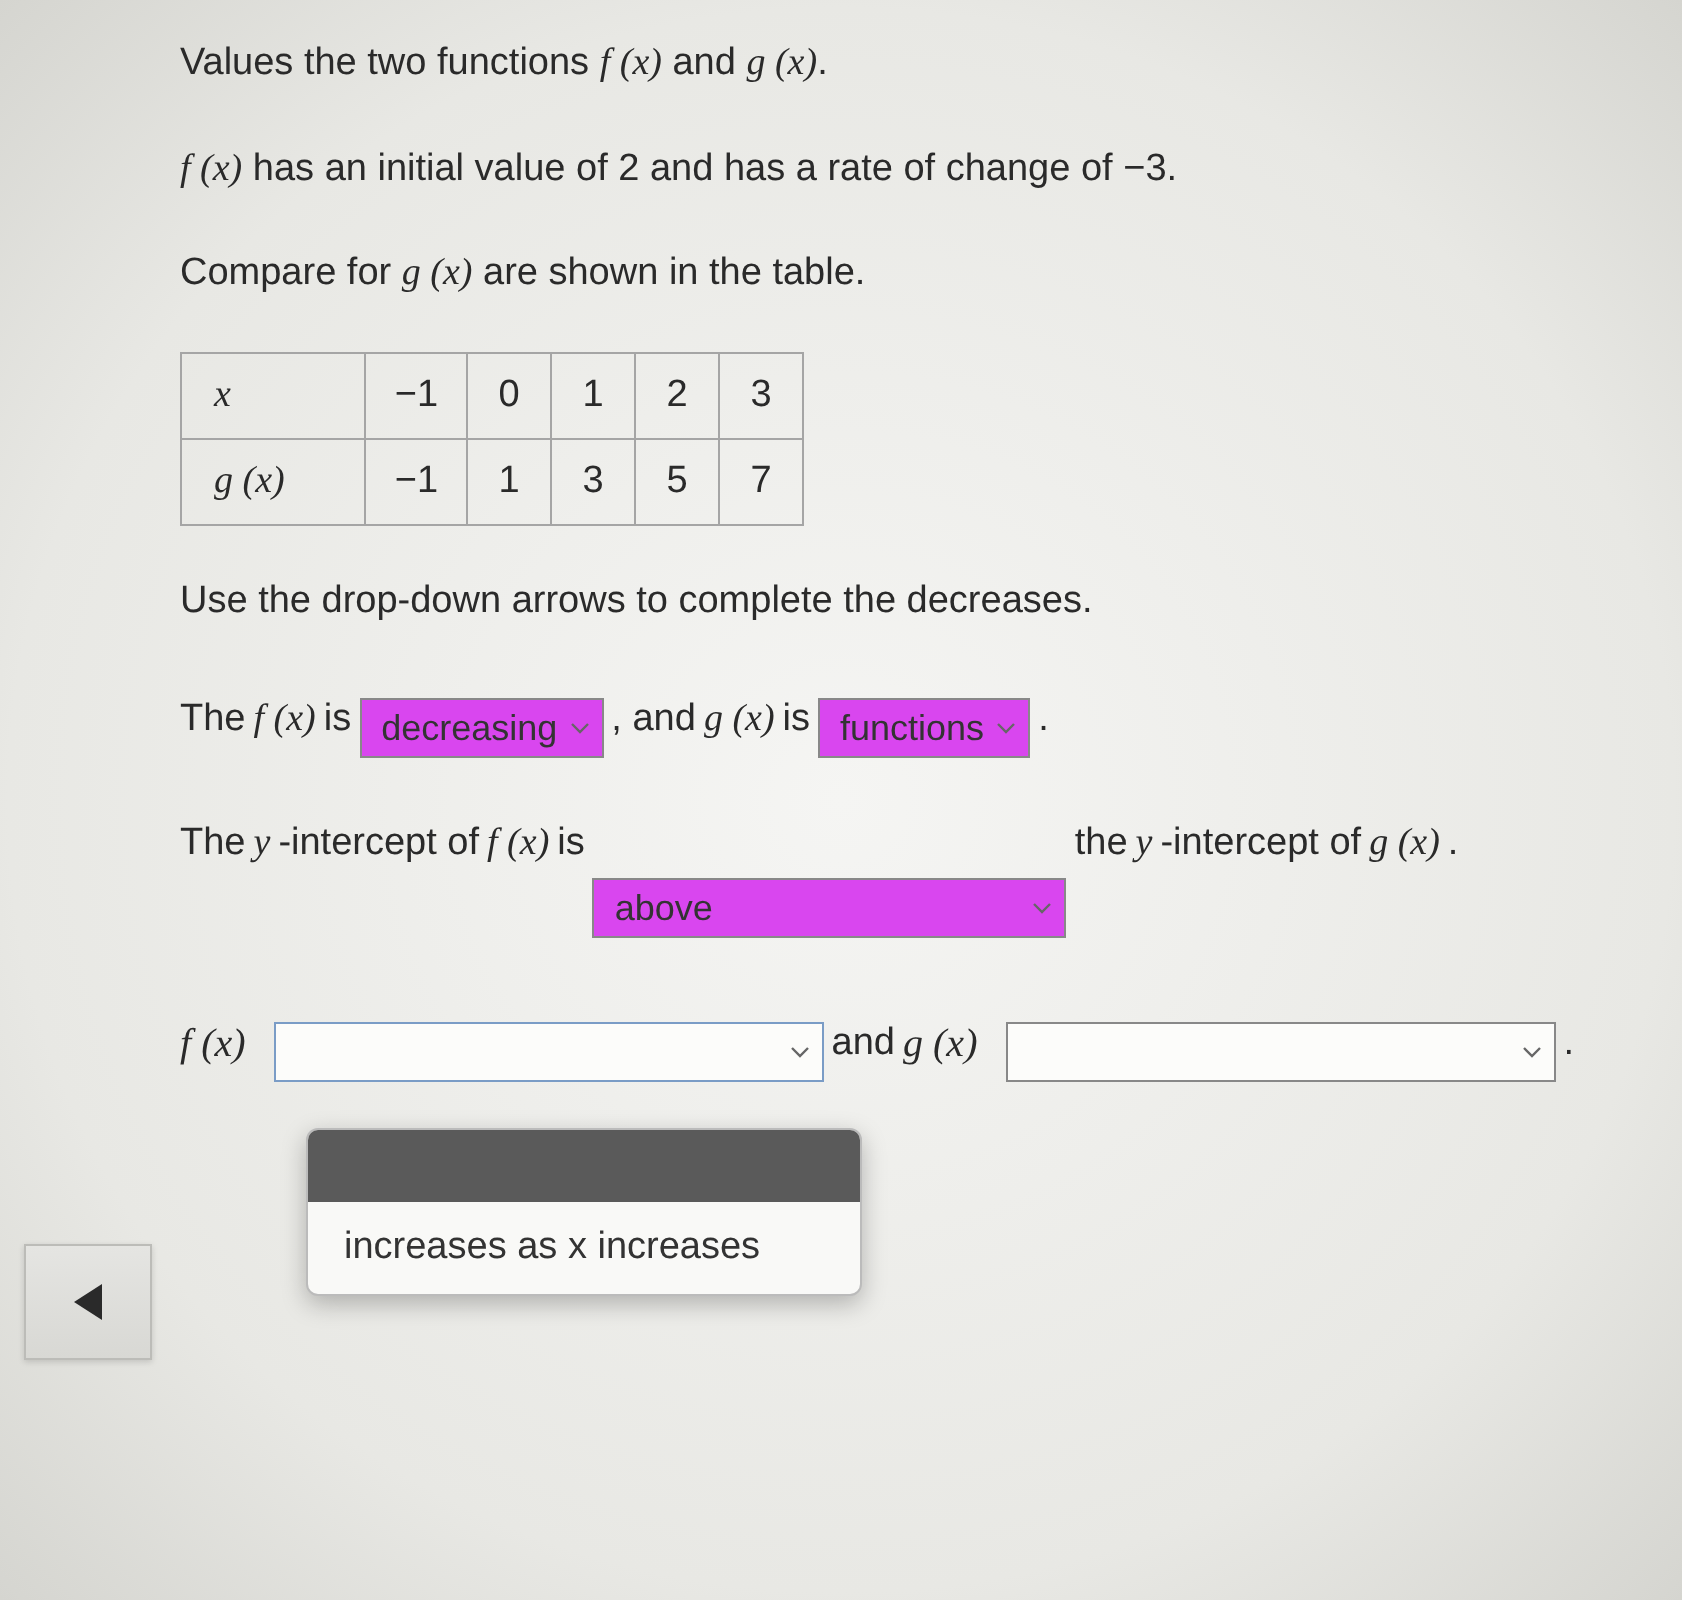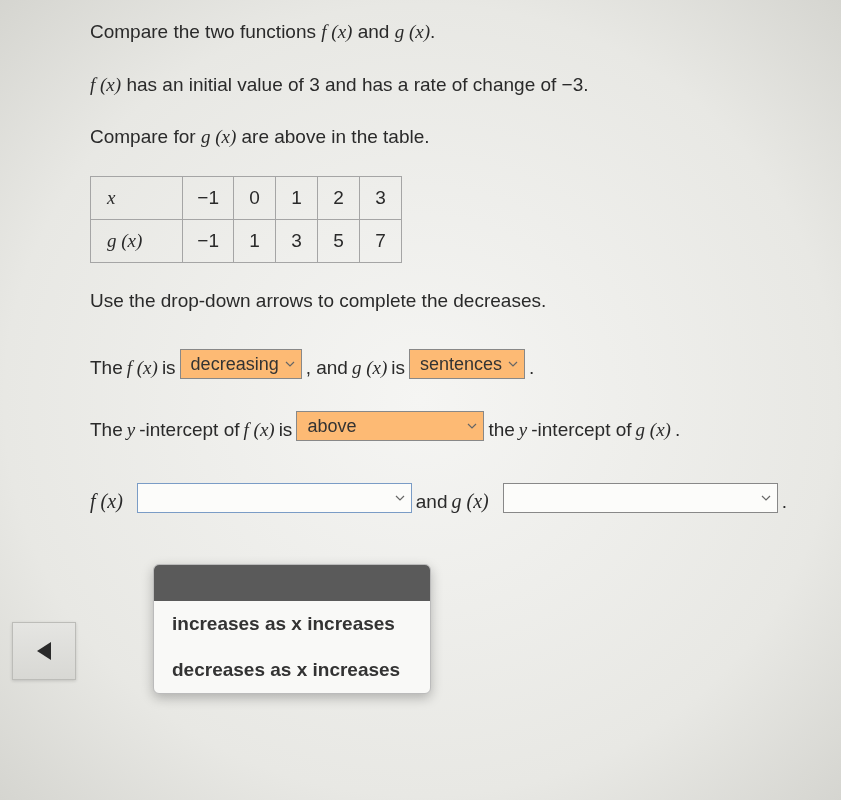--- a/index.html
+++ b/index.html
@@ -45,37 +45,38 @@
       min-width: 42px;
     }
     .data-table td.row-header {
       text-align: left;
       padding-left: 16px;
       padding-right: 40px;
     }
     .sentence-row {
       margin-bottom: 32px;
       display: flex;
-      align-items: flex-end;
+      align-items: flex-start;
       flex-wrap: wrap;
       gap: 4px;
     }
     .select-box {
       border: 1px solid #888;
-      background: #fdba74;
+      background: #d946ef;
       padding: 3px 22px 3px 10px;
       font-size: 18px;
       color: #333;
       position: relative;
       display: inline-flex;
       align-items: center;
       height: 30px;
     }
     .select-box.wide {
-      width: 188px;
+      width: 237px;
+      margin-top: 28px;
     }
     .select-box.empty {
       width: 275px;
       border: 1px solid #7a9cc6;
       background: #fcfcfa;
     }
     .select-box.empty2 {
       width: 275px;
       background: #fcfcfa;
     }
@@ -103,21 +104,20 @@
     }
     .dropdown-menu .menu-top {
       height: 36px;
       background: #5a5a5a;
     }
     .dropdown-menu .menu-item {
       padding: 12px 18px;
       font-size: 19px;
       color: #333;
       cursor: pointer;
-      font-weight: bold;
     }
     .nav-button {
       position: absolute;
       left: 12px;
       top: 622px;
       width: 64px;
       height: 58px;
       background: linear-gradient(to bottom, #e5e5e2, #d8d8d4);
       border: 1px solid #bcbcb8;
       display: flex;
@@ -139,35 +139,35 @@
       font-family: 'Times New Roman', serif;
       font-style: italic;
       font-size: 20px;
       margin-right: 10px;
     }
   </style>
 </head>
 <body>
 
 <div class="content-line">
-  <span>Compare the two functions </span>
+  <span>Values the two functions </span>
   <span class="math-func"><span>f</span> <span class="paren">(</span><span>x</span><span class="paren">)</span></span>
   <span> and </span>
   <span class="math-func"><span>g</span> <span class="paren">(</span><span>x</span><span class="paren">)</span></span><span>.</span>
 </div>
 
 <div class="content-line">
   <span class="math-func"><span>f</span> <span class="paren">(</span><span>x</span><span class="paren">)</span></span>
-  <span> has an initial value of 3 and has a rate of change of </span><span>−3</span><span>.</span>
+  <span> has an initial value of 2 and has a rate of change of </span><span>−3</span><span>.</span>
 </div>
 
 <div class="content-line">
   <span>Compare for </span>
   <span class="math-func"><span>g</span> <span class="paren">(</span><span>x</span><span class="paren">)</span></span>
-  <span> are above in the table.</span>
+  <span> are shown in the table.</span>
 </div>
 
 <table class="data-table">
   <tbody>
       <tr>
     <td class="row-header"><span class="math-var">x</span></td>
     <td>−1</td>
     <td>0</td>
     <td>1</td>
     <td>2</td>
@@ -197,21 +197,21 @@
     <span class="select-chevron">
       <svg width="10" height="10" viewBox="0 0 10 10">
           <path d="M1 3 L5 7 L9 3" stroke="#666" stroke-width="1.2" fill="none"></path>
         </svg>
     </span>
   </span>
   <span>, and </span>
   <span class="math-func"><span>g</span> <span class="paren">(</span><span>x</span><span class="paren">)</span></span>
   <span> is </span>
   <span class="select-box">
-    <span>sentences</span>
+    <span>functions</span>
     <span class="select-chevron">
       <svg width="10" height="10" viewBox="0 0 10 10">
           <path d="M1 3 L5 7 L9 3" stroke="#666" stroke-width="1.2" fill="none"></path>
         </svg>
     </span>
   </span>
     <span>.</span>
 </div>
 
 <div class="sentence-row">
@@ -252,18 +252,17 @@
           <path d="M1 3 L5 7 L9 3" stroke="#666" stroke-width="1.2" fill="none"></path>
         </svg>
     </span>
   </span>
     <span>.</span>
 </div>
 
 <div class="dropdown-menu">
   <div class="menu-top"></div>
   <div class="menu-item">increases as x increases</div>
-  <div class="menu-item">decreases as x increases</div>
 </div>
 
 <div class="nav-button">
   <div class="triangle"></div>
 </div>
 
 </body></html>

